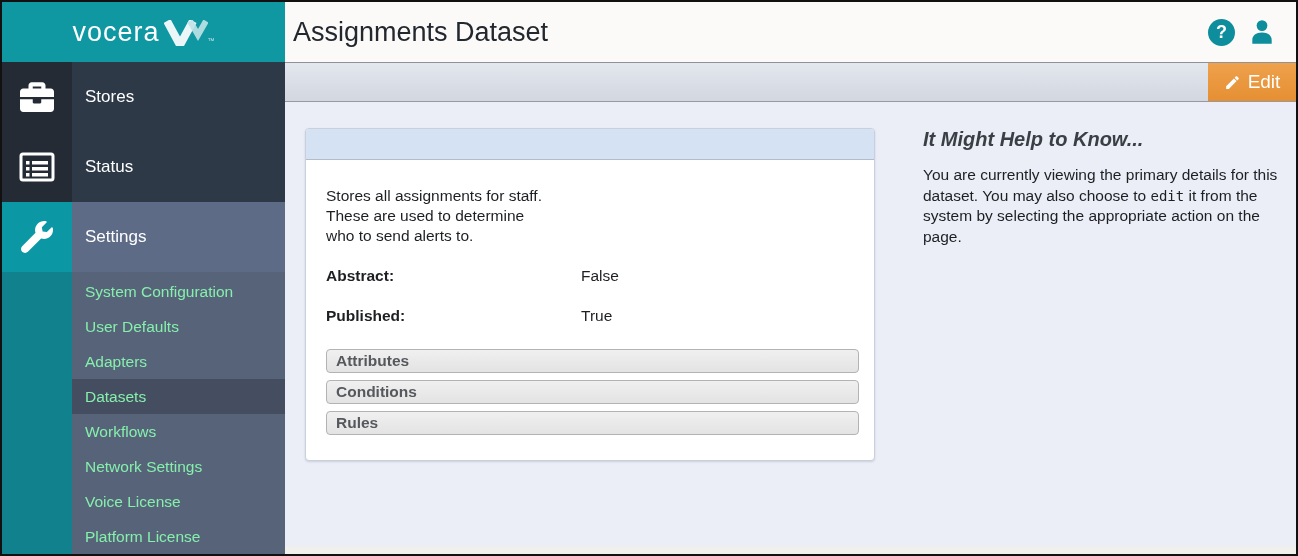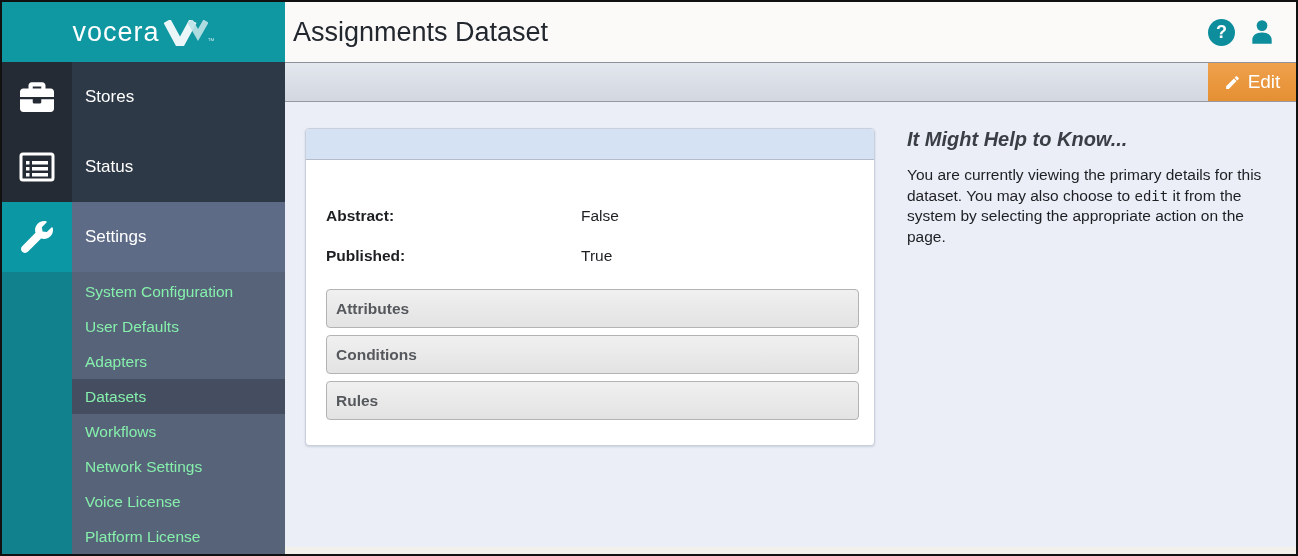--- a/index.html
+++ b/index.html
@@ -45,24 +45,24 @@
   .card { width:570px; background:#fff; border:1px solid #c9cfdb; border-radius:4px; box-shadow:0 1px 2px rgba(60,70,90,.18); }
   .card-header { height:31px; background:#d5e2f4; border-bottom:1px solid #b4bcca; border-radius:3px 3px 0 0; }
   .card-body { padding:26px 15px 18px 20px; }
 
   .field-row { display:flex; align-items:center; margin-bottom:20px; }
   .field-label { width:255px; flex:0 0 255px; font-weight:bold; font-size:15.5px; color:#1d1f23; }
   .field-value { font-size:15.5px; color:#1d1f23; line-height:20px; }
   .field-row.multiline .field-value { max-width:228px; }
 
   .accordion { margin-top:23px; }
-  .accordion-bar { height:39px; margin-bottom:7px; background:linear-gradient(#f0f0f0,#e3e3e3); border:1px solid #b3b3b3;
+  .accordion-bar { height:24px; margin-bottom:7px; background:linear-gradient(#f0f0f0,#e3e3e3); border:1px solid #b3b3b3;
                    border-radius:4px; display:flex; align-items:center; padding-left:9px; font-weight:bold; font-size:15.5px; color:#55585c; cursor:pointer; }
 
-  .help-panel { margin-left:32px; width:368px; }
+  .help-panel { margin-left:48px; width:368px; }
   .help-heading { font-size:20px; font-weight:bold; font-style:italic; color:#3a3f45; margin-bottom:14px; }
   .help-body { font-size:15.5px; color:#1d1f23; line-height:20.5px; }
   .mono { font-family:"DejaVu Sans Mono", monospace; font-size:14px; }
 
   .bottom-strip { position:absolute; left:0; right:0; bottom:0; height:7px; background:#f1f0ea; }
 </style>
 </head>
 <body>
 
 <div class="screen">
@@ -156,20 +156,21 @@
       </button>
     </div>
 
     <div class="content">
 
       <div class="card">
         <div class="card-header"></div>
         <div class="card-body">
 
           <div class="field-row multiline">
+            <div class="field-value">Stores all assignments for staff. These are used to determine who to send alerts to.</div>
           </div>
 
           <div class="field-row">
             <div class="field-label">Abstract:</div>
             <div class="field-value">False</div>
           </div>
 
           <div class="field-row">
             <div class="field-label">Published:</div>
             <div class="field-value">True</div>

